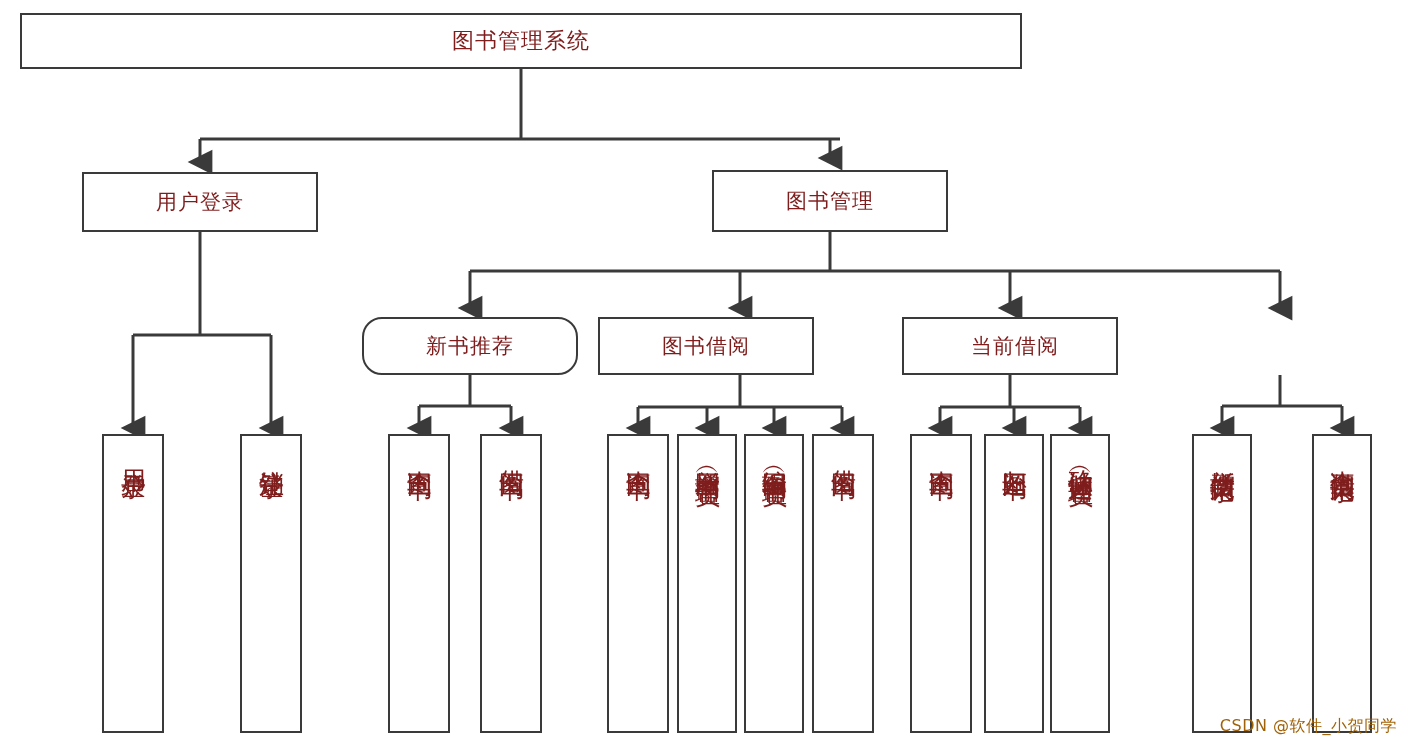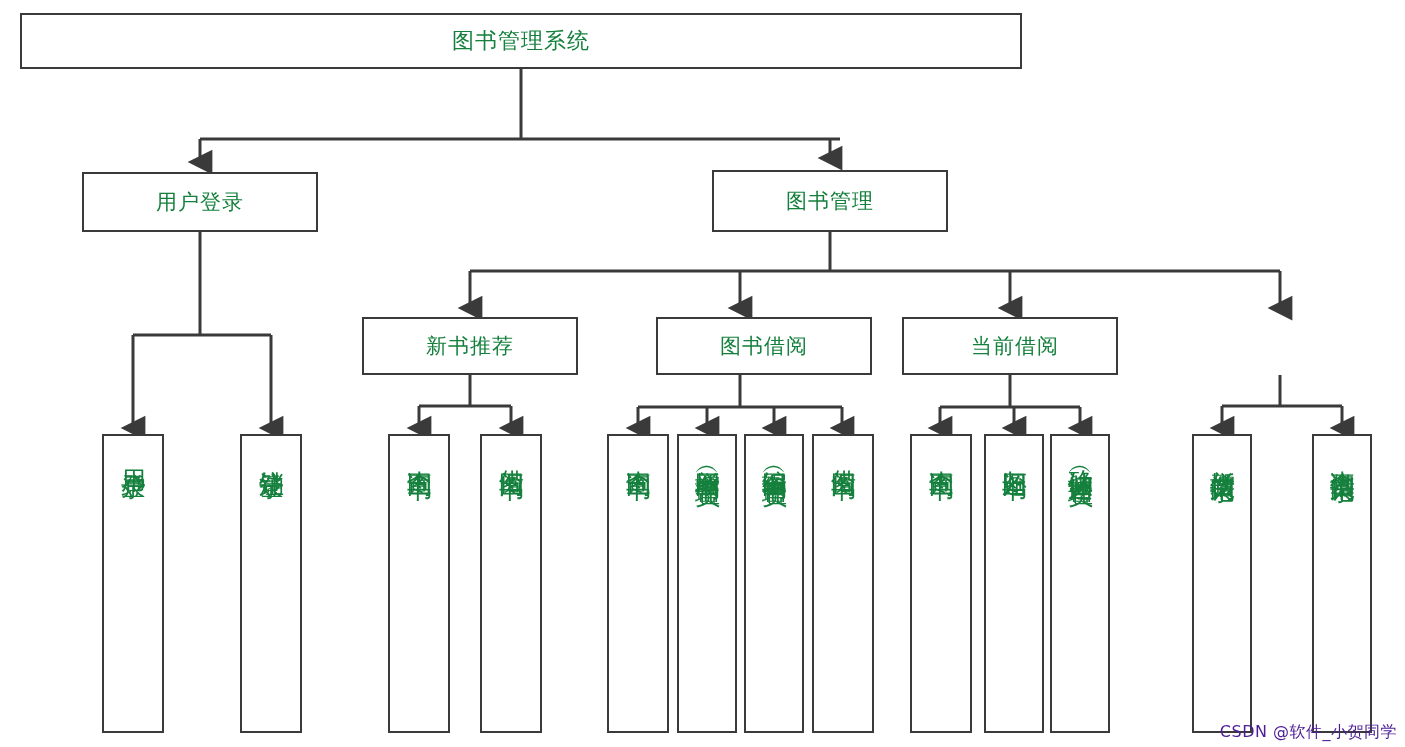--- a/index.html
+++ b/index.html
@@ -26,21 +26,21 @@
     pointer-events: none;
   }
   .node {
     position: absolute;
     box-sizing: border-box;
     background: #ffffff;
     border: 2px solid #3a3a3a;
     display: flex;
     align-items: center;
     justify-content: center;
-    color: #15803d;
+    color: #7f1d1d;
     text-align: right;
   }
   .node.h {
     font-size: 21px;
     letter-spacing: 1px;
     white-space: nowrap;
   }
   .node.root {
     font-size: 22px;
   }
@@ -53,23 +53,23 @@
     writing-mode: vertical-rl;
     text-orientation: upright;
     font-size: 25px;
     line-height: 1.12;
     letter-spacing: 2px;
     white-space: nowrap;
   }
   .watermark {
     position: absolute;
     right: 8px;
-    bottom: 4px;
+    bottom: 10px;
     font-size: 16px;
-    color: #4c1d95;
+    color: #a16207;
     white-space: nowrap;
     letter-spacing: 0.5px;
   }
 </style>
 </head>
 <body>
 
 <div id="stage">
 
   <svg id="edges" viewBox="0 0 1405 747" xmlns="http://www.w3.org/2000/svg">
@@ -121,23 +121,23 @@
       <path d="M 1342 406 L 1342 428" marker-end="url(#arrow)"></path>
     </g>
   </svg>
 
   <div class="node h root" style="left:20px; top:13px; width:1002px; height:56px;">图书管理系统</div>
 
   <div class="node h" style="left:82px; top:172px; width:236px; height:60px;">用户登录</div>
 
   <div class="node h" style="left:712px; top:170px; width:236px; height:62px;">图书管理</div>
 
-  <div class="node h" style="left:362px; top:317px; width:216px; height:58px;">新书推荐</div>
+  <div class="node h" style="left:362px; top:317px; width:216px; height:58px;border-radius:20px;">新书推荐</div>
 
-  <div class="node h" style="left:656px; top:317px; width:216px; height:58px;">图书借阅</div>
+  <div class="node h" style="left:598px; top:317px; width:216px; height:58px;">图书借阅</div>
 
   <div class="node h" style="left:902px; top:317px; width:216px; height:58px;padding-left:10px;">当前借阅</div>
 
 
   <div class="node v" style="left:102px; top:434px; width:62px; height:299px;">
     <span class="vtext">用户登录</span>
   </div>
 
   <div class="node v" style="left:240px; top:434px; width:62px; height:299px;">
     <span class="vtext">注销登录</span>

